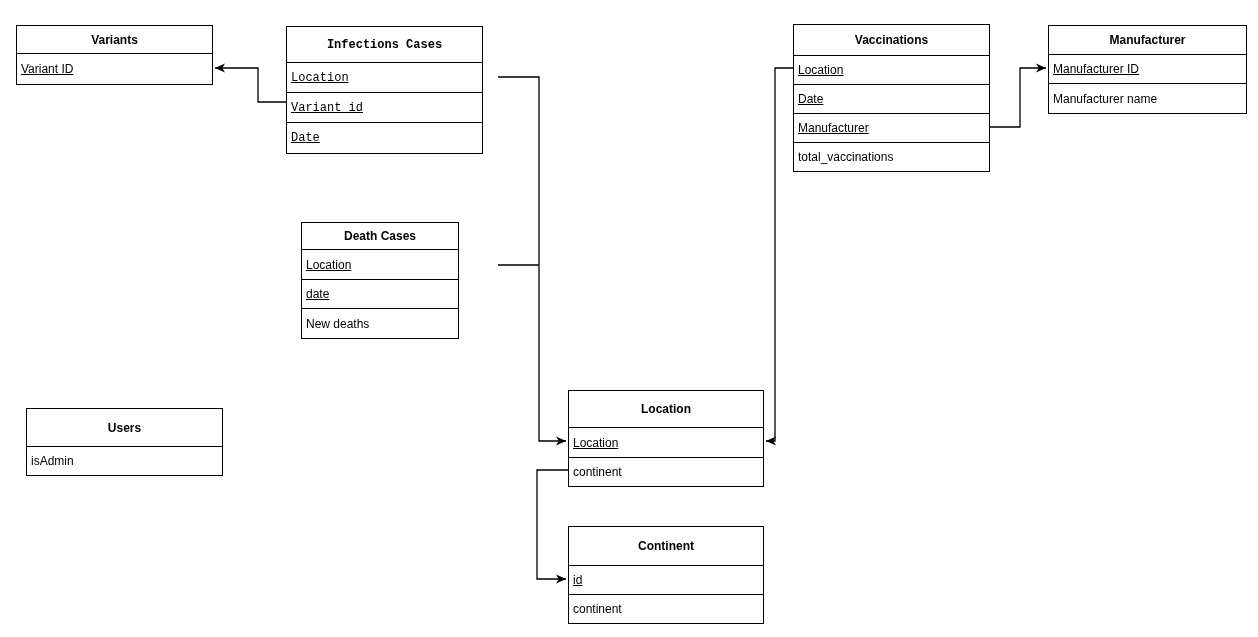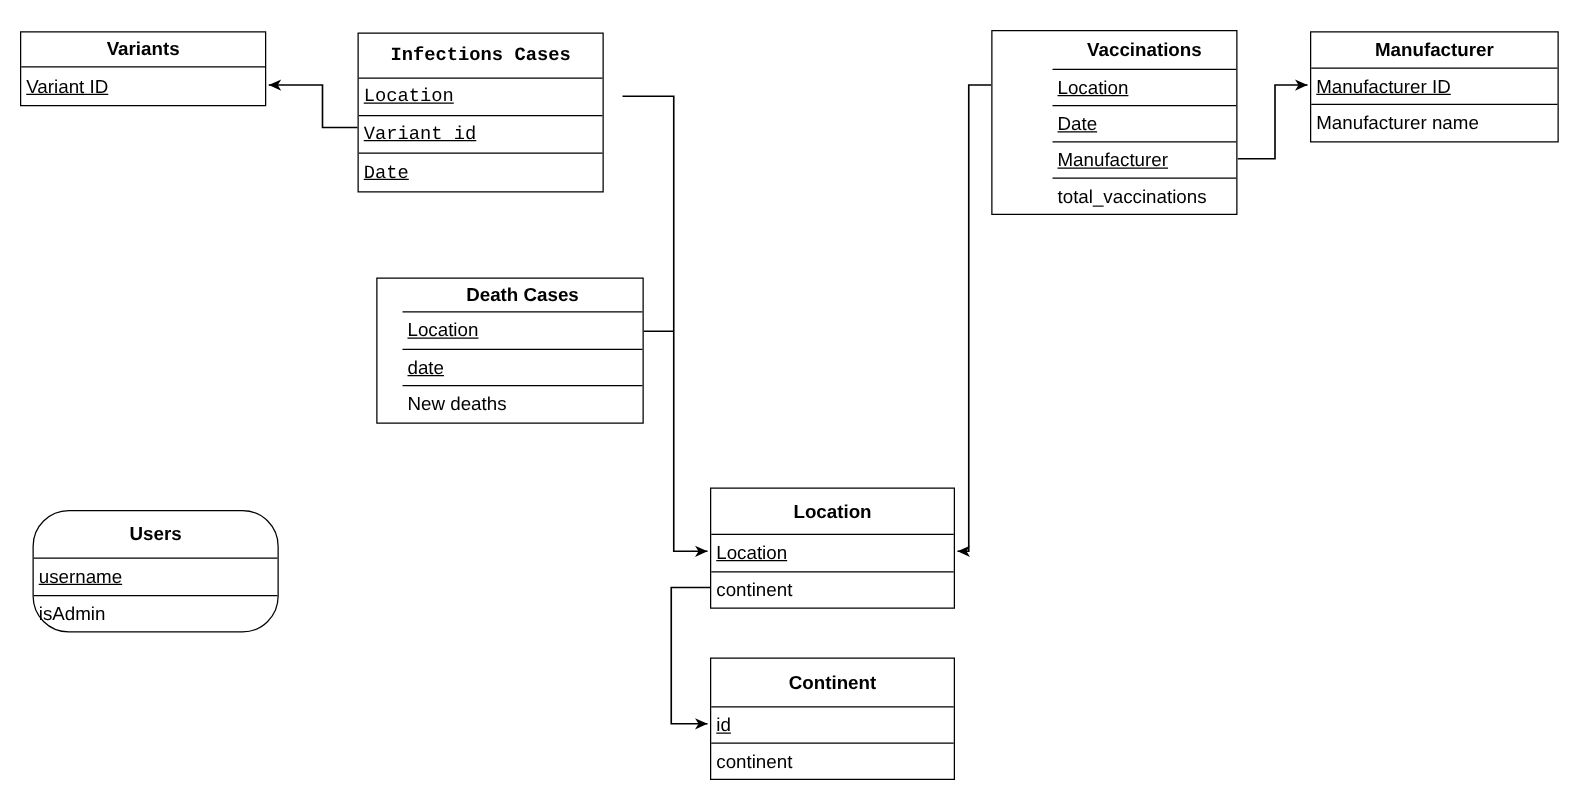--- a/index.html
+++ b/index.html
@@ -27,21 +27,21 @@
     fill: none;
     stroke: #000000;
     stroke-width: 1.3;
   }
   .er-table {
     position: absolute;
     box-sizing: border-box;
     border: 1px solid #000000;
     background: #ffffff;
     color: #000000;
-    font-size: 15px;
+    font-size: 12px;
   }
   .er-title {
     box-sizing: border-box;
     display: flex;
     align-items: center;
     justify-content: center;
     font-weight: bold;
     border-bottom: 1px solid #000000;
     white-space: nowrap;
   }
@@ -84,46 +84,45 @@
     <div class="er-row pk" style="height:30px">Variant ID</div>
   </div>
 
   <div class="er-table" style="left:286px; top:26px; width:197px;font-family:Liberation Mono, monospace;">
     <div class="er-title" style="height:36px">Infections Cases</div>
     <div class="er-row pk" style="height:30px">Location</div>
     <div class="er-row pk" style="height:30px">Variant_id</div>
     <div class="er-row pk" style="height:30px">Date</div>
   </div>
 
-  <div class="er-table" style="left:301px; top:222px; width:214px;padding-left:20px;">
+  <div class="er-table" style="left:301px; top:222px; width:158px;">
     <div class="er-title" style="height:27px">Death Cases</div>
     <div class="er-row pk" style="height:30px">Location</div>
     <div class="er-row pk" style="height:29px">date</div>
     <div class="er-row" style="height:29px">New deaths</div>
   </div>
 
-  <div class="er-table" style="left:26px; top:408px; width:197px;border-radius:29px;">
+  <div class="er-table" style="left:26px; top:408px; width:197px;">
     <div class="er-title" style="height:38px">Users</div>
-    <div class="er-row pk" style="height:30px">username</div>
     <div class="er-row" style="height:28px">isAdmin</div>
   </div>
 
   <div class="er-table" style="left:568px; top:390px; width:196px;">
     <div class="er-title" style="height:37px">Location</div>
     <div class="er-row pk" style="height:30px">Location</div>
     <div class="er-row" style="height:28px">continent</div>
   </div>
 
   <div class="er-table" style="left:568px; top:526px; width:196px;">
     <div class="er-title" style="height:39px">Continent</div>
     <div class="er-row pk" style="height:29px">id</div>
     <div class="er-row" style="height:28px">continent</div>
   </div>
 
-  <div class="er-table" style="left:793px; top:24px; width:197px;padding-left:48px;">
+  <div class="er-table" style="left:793px; top:24px; width:197px;">
     <div class="er-title" style="height:31px">Vaccinations</div>
     <div class="er-row pk" style="height:29px">Location</div>
     <div class="er-row pk" style="height:29px">Date</div>
     <div class="er-row pk" style="height:29px">Manufacturer</div>
     <div class="er-row" style="height:28px">total_vaccinations</div>
   </div>
 
   <div class="er-table" style="left:1048px; top:25px; width:199px;">
     <div class="er-title" style="height:29px">Manufacturer</div>
     <div class="er-row pk" style="height:29px">Manufacturer ID</div>

